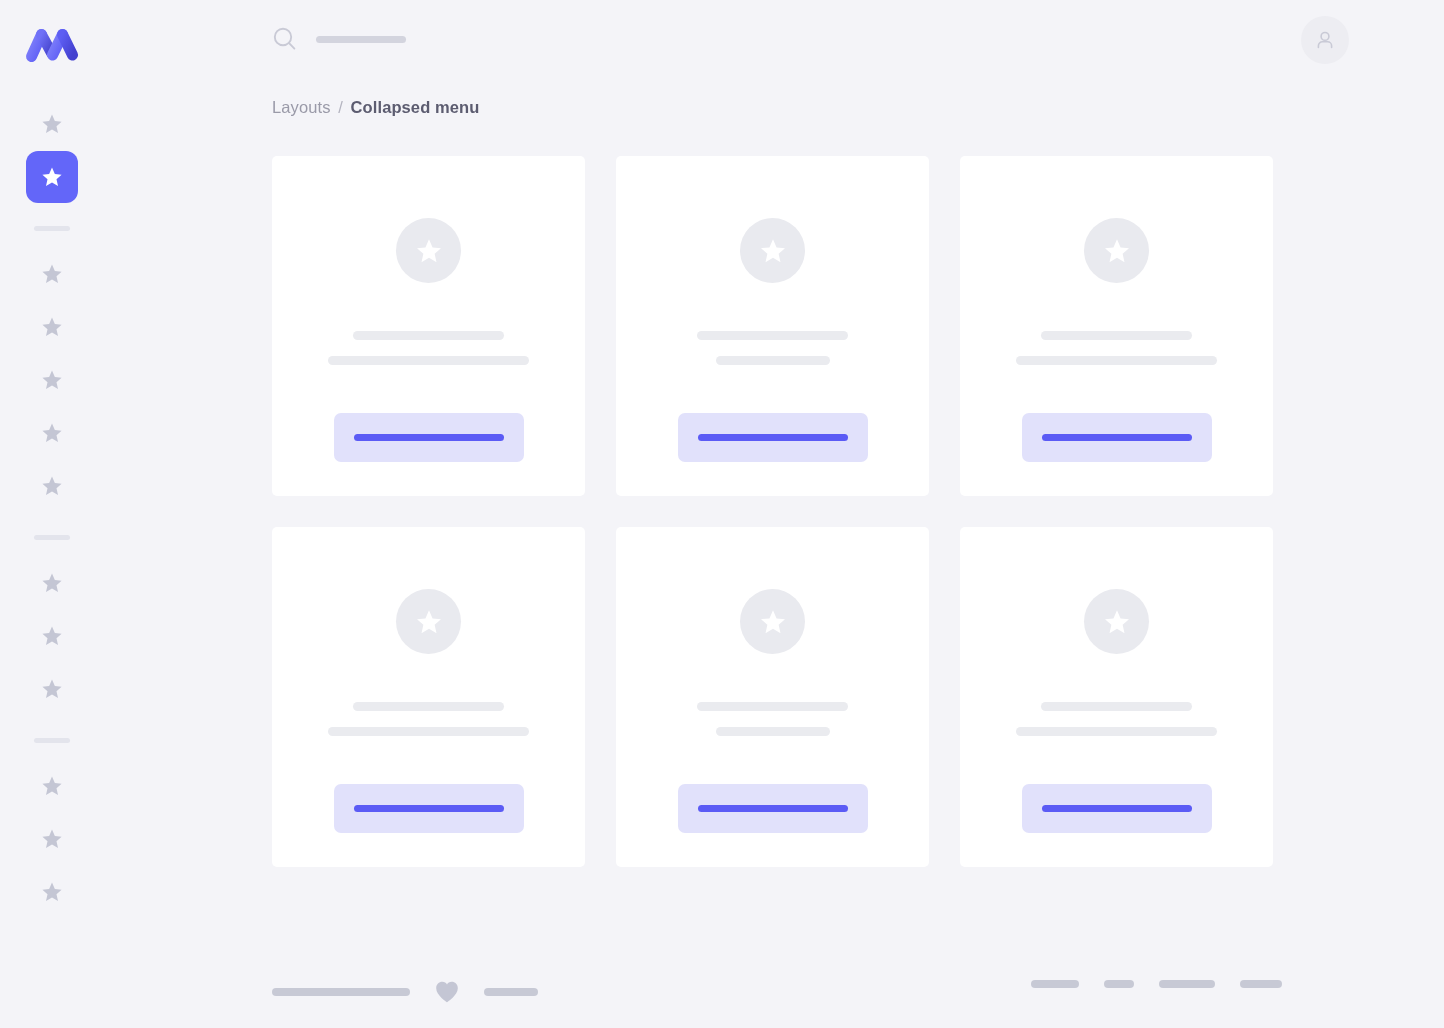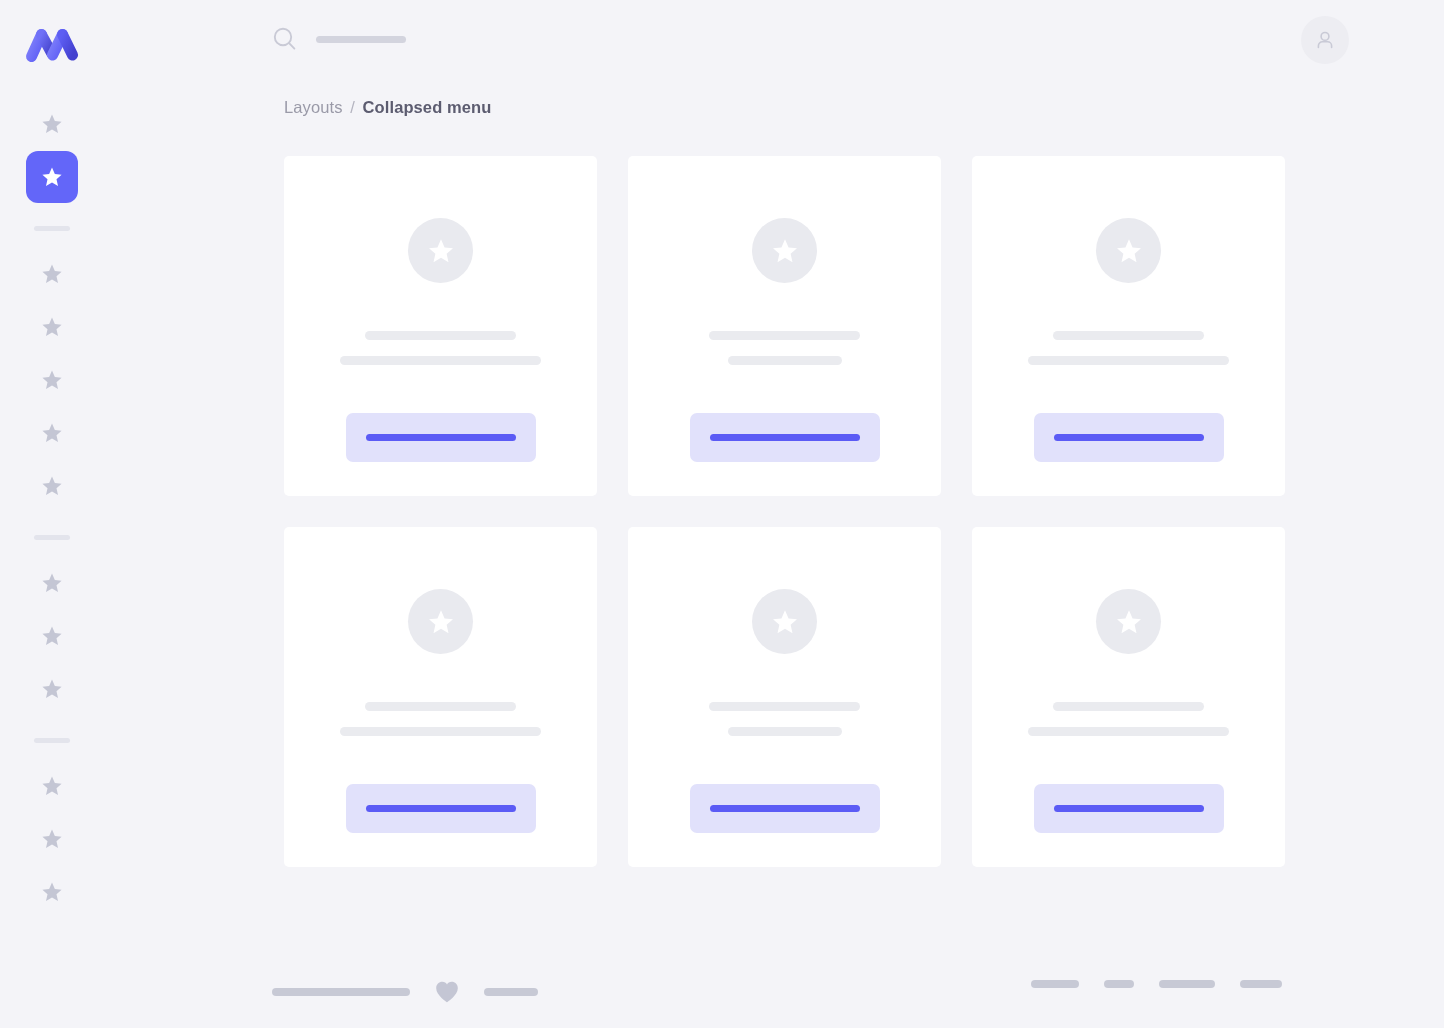--- a/index.html
+++ b/index.html
@@ -114,21 +114,21 @@
     background: #ededf2;
     display: flex;
     align-items: center;
     justify-content: center;
     cursor: pointer;
   }
 
   
   #main {
     position: absolute;
-    left: 284px;
+    left: 272px;
     top: 96px;
     width: 1010px;
   }
 
   .breadcrumb {
     font-size: 16.5px;
     line-height: 22px;
     letter-spacing: 0.1px;
     color: #9a9aa8;
     margin-bottom: 38px;

